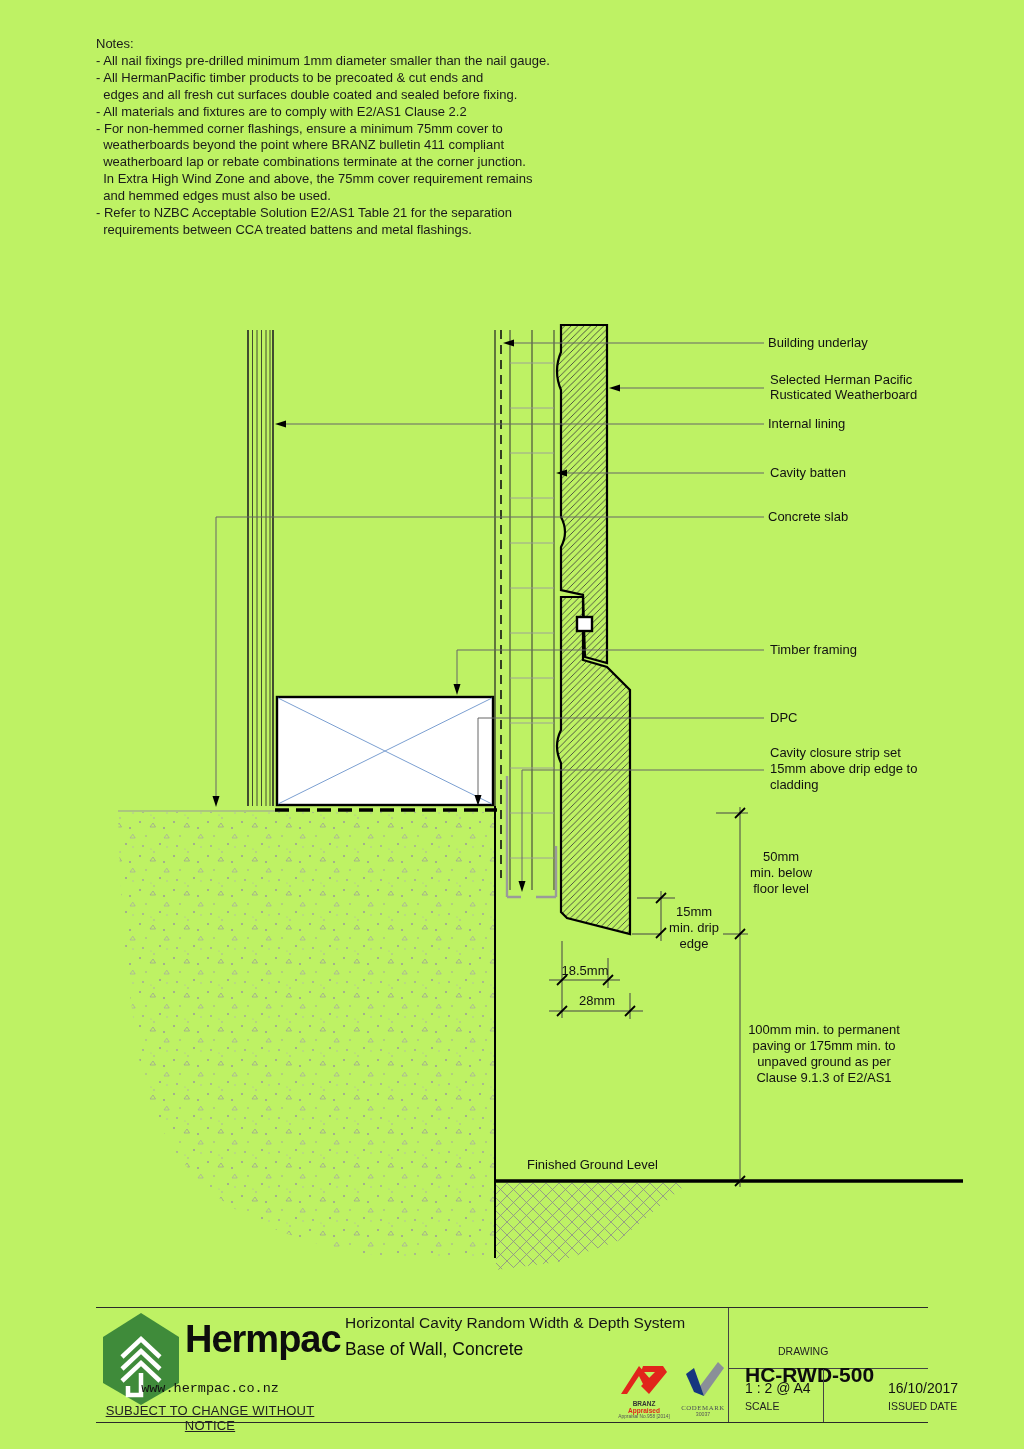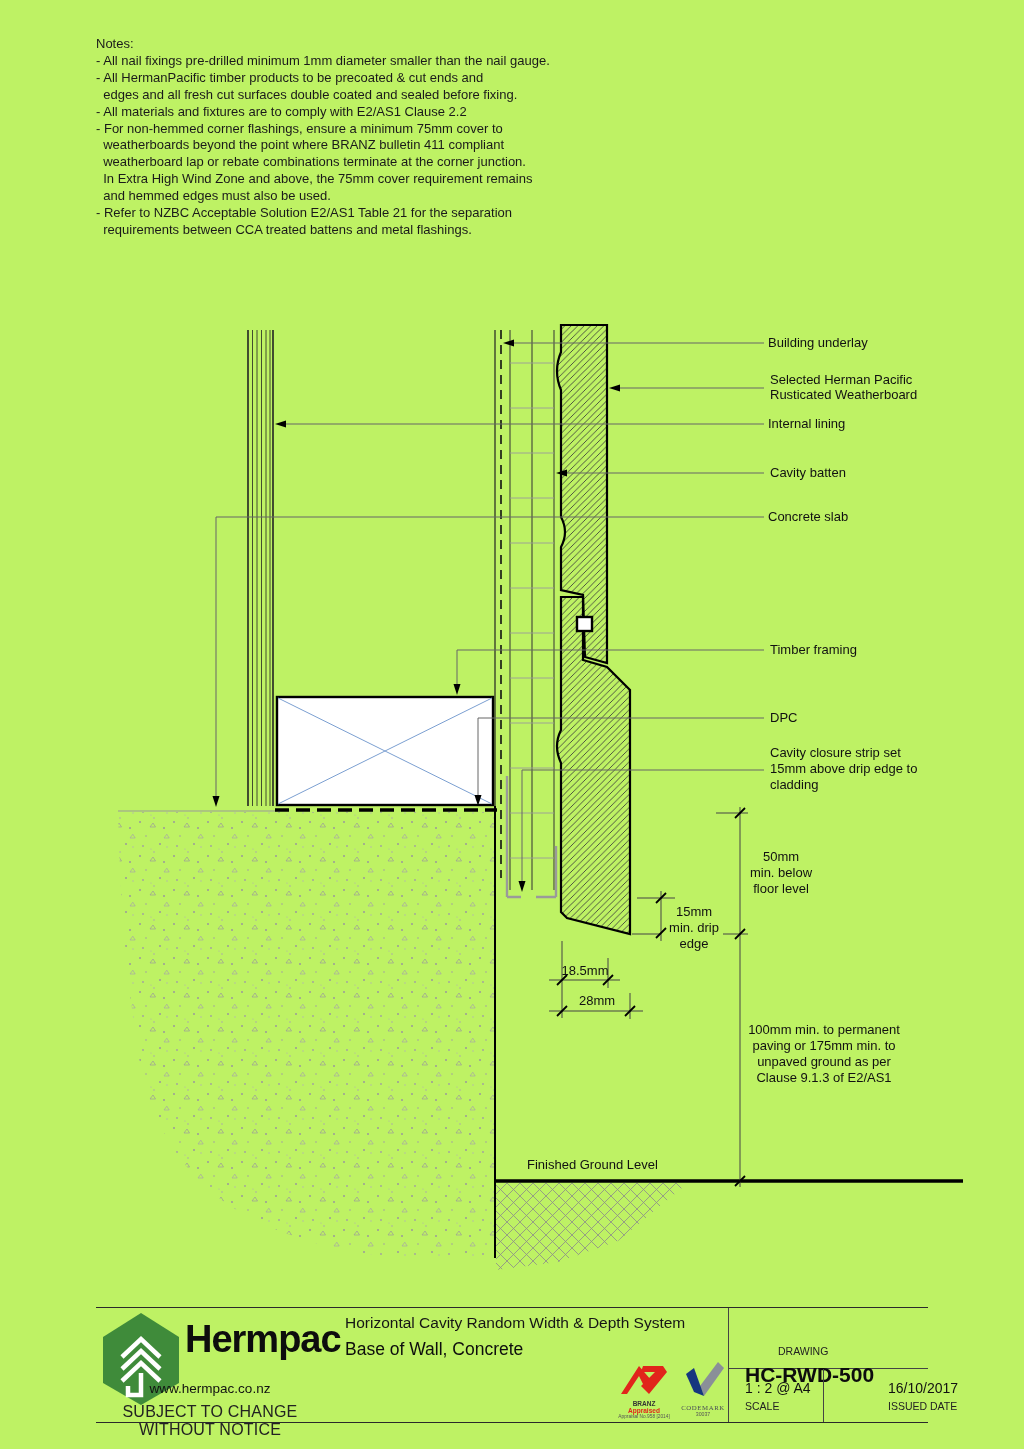--- a/index.html
+++ b/index.html
@@ -10,22 +10,22 @@
   .nline{white-space:pre;}
   
   .drawing{position:absolute;left:0;top:0;}
   .dwg-text{font-family:"Liberation Sans",sans-serif;font-size:13px;fill:#111;}
   
   .tb{position:absolute;left:96px;top:1307px;width:832px;height:114px;
       border-top:1.5px solid #2a2a2a;border-bottom:1.5px solid #2a2a2a;}
   .tb-left{position:absolute;left:0;top:0;width:228px;height:114px;}
   .hexlogo{position:absolute;left:2px;top:3px;}
   .brand{position:absolute;left:89px;top:10px;font-size:38px;font-weight:700;letter-spacing:-1px;color:#0d0d0d;}
-  .website{position:absolute;left:0;top:73px;width:228px;text-align:center;font-size:13.5px;color:#111;}
-  .notice{position:absolute;left:0;top:95px;width:228px;text-align:center;font-size:16px;letter-spacing:.2px;color:#222;}
+  .website{position:absolute;left:0;top:73px;width:228px;text-align:center;font-size:13.5px;color:#111;font-family:Liberation Mono, monospace;}
+  .notice{position:absolute;left:0;top:95px;width:228px;text-align:center;font-size:13px;letter-spacing:.2px;color:#222;text-decoration:underline;}
   .sys-title{position:absolute;left:249px;top:6px;font-size:15.5px;color:#151515;}
   .dwg-title{position:absolute;left:249px;top:31px;font-size:17.5px;font-weight:400;color:#0d0d0d;}
   .branz{position:absolute;left:520px;top:52px;width:56px;text-align:center;}
   .branz .t1{font-size:6.5px;font-weight:700;color:#333;line-height:7px;}
   .branz .t1 .red{color:#E1251B;}
   .branz .t2{font-size:4.8px;color:#555;line-height:6px;}
   .codemark{position:absolute;left:584px;top:52px;width:46px;text-align:center;}
   .codemark .t1{font-family:"Liberation Serif",serif;font-size:6.8px;letter-spacing:.6px;color:#4a4f57;line-height:7px;}
   .codemark .t2{font-size:5.2px;color:#555;line-height:6px;}
   .tb-vdiv{position:absolute;left:632px;top:0;width:0;height:114px;border-left:1.2px solid #444;}

